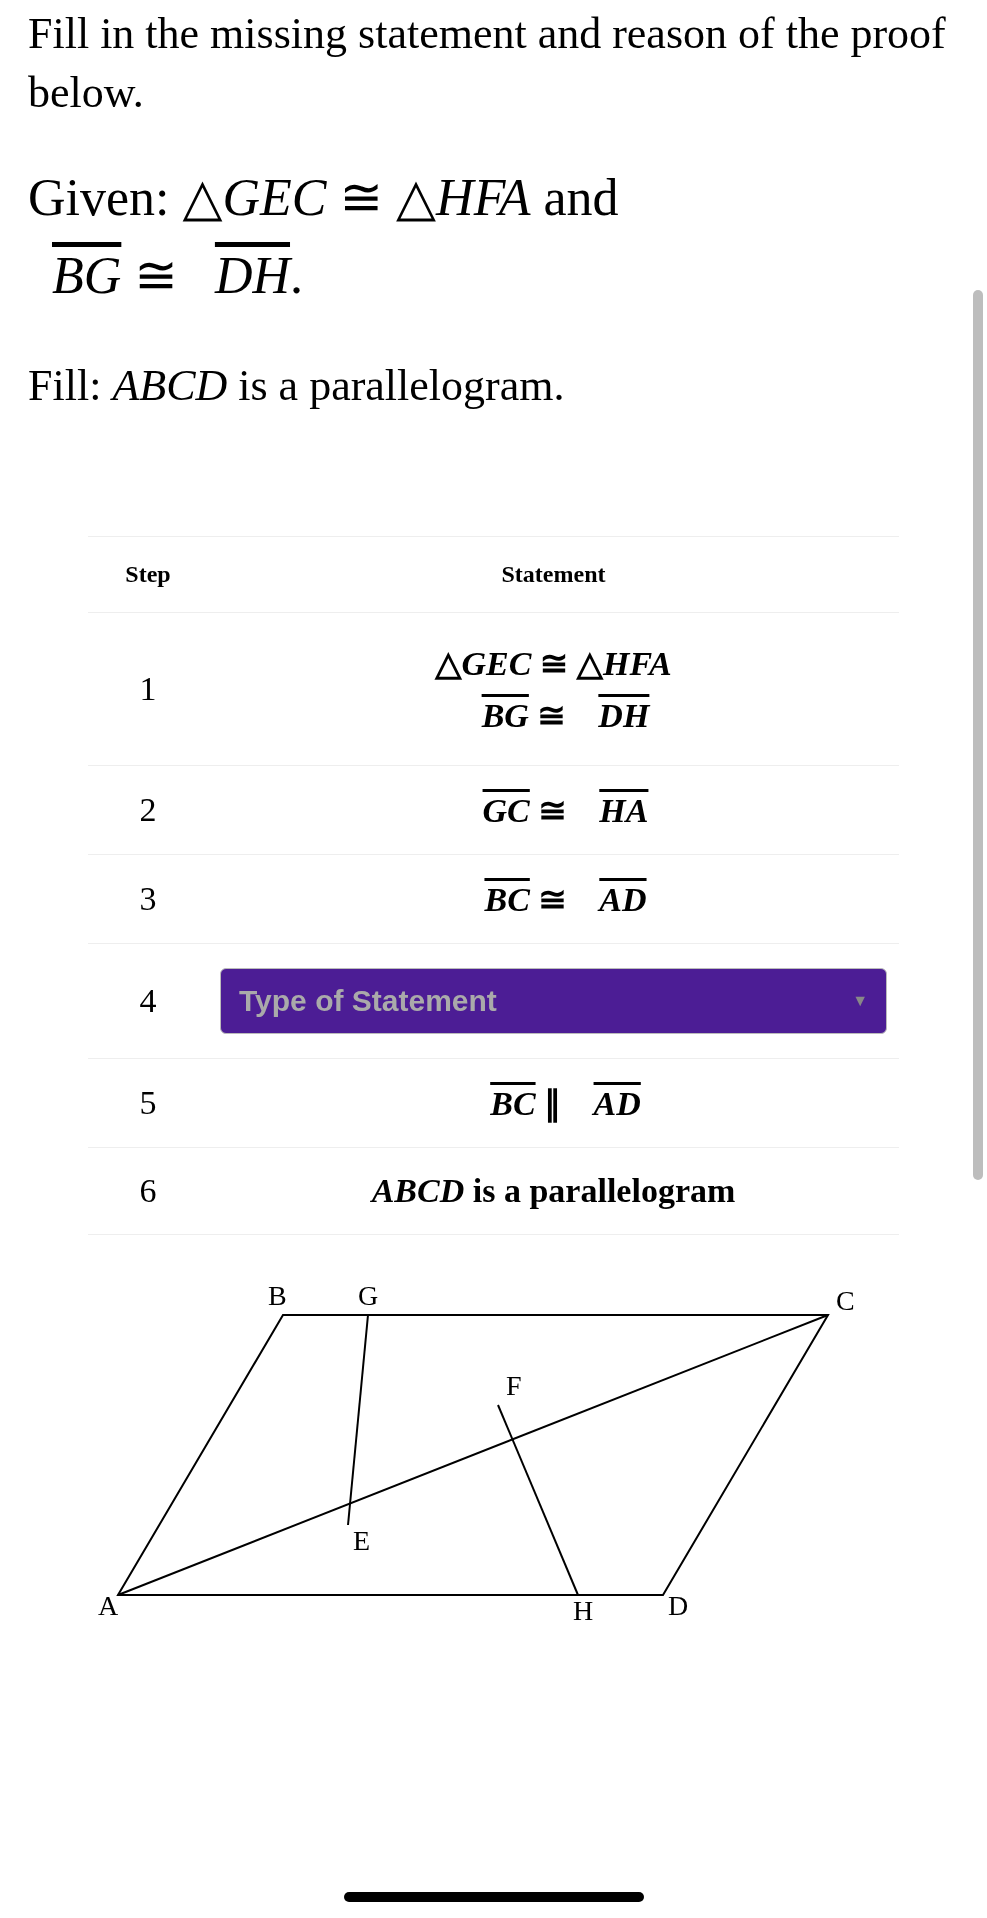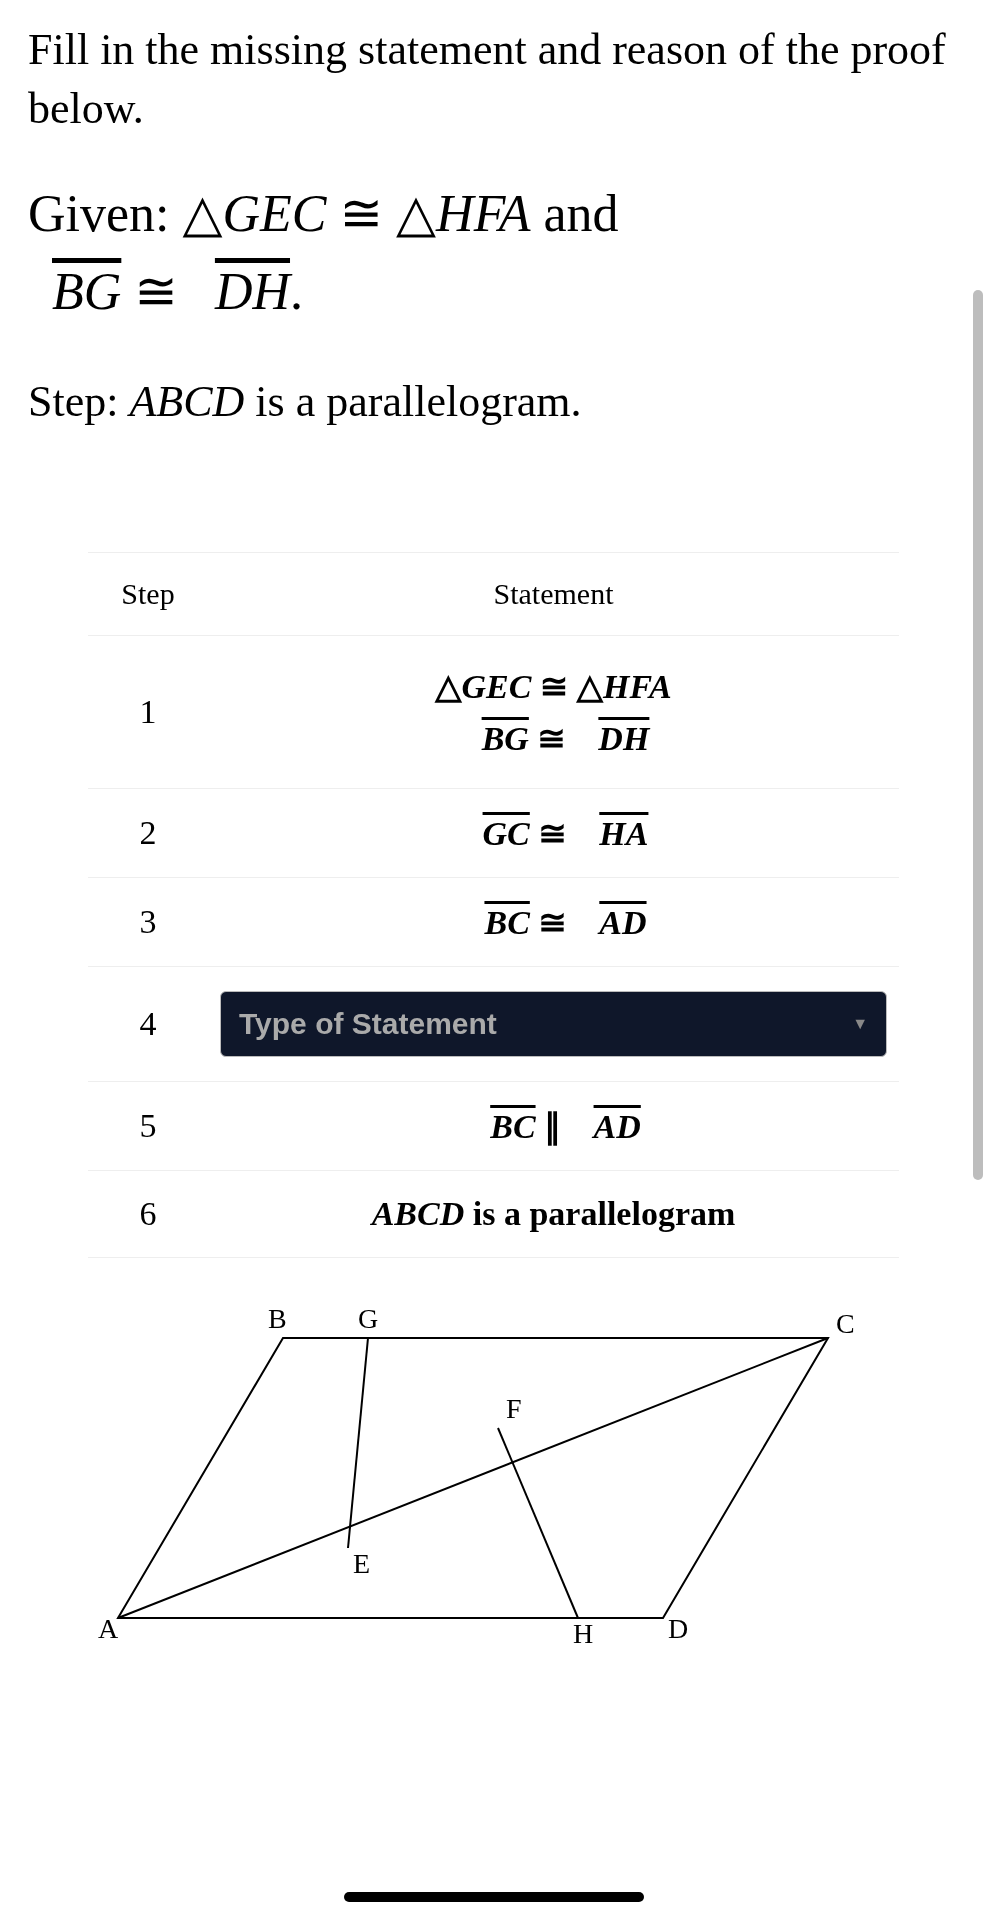--- a/index.html
+++ b/index.html
@@ -1,56 +1,56 @@
 <!DOCTYPE html>
 <html><head>
 <meta charset="utf-8">
 <style>
   * { box-sizing: border-box; margin: 0; padding: 0; }
   html, body { width: 987px; height: 1918px; background: #fff; font-family: Georgia, 'Times New Roman', serif; color: #000; }
-  .page { padding: 20px 28px; position: relative; height: 100%; }
+  .page { padding: 4px 28px; position: relative; height: 100%; }
   .prompt { font-size: 44px; line-height: 1.35; margin-bottom: 36px; }
   .given { font-size: 52px; line-height: 1.5; margin-bottom: 40px; }
   .prove { font-size: 44px; line-height: 1.4; margin-bottom: 120px; }
   .math { font-style: italic; font-family: 'Times New Roman', Georgia, serif; }
   .tri { font-style: normal; }
   .cong { font-style: normal; }
   .seg { text-decoration: overline; font-style: italic; margin-left: 24px; }
   .par { font-style: normal; }
   
   .table-wrap { margin: 0 60px 40px 60px; border-top: 1px solid #eee; }
   table { width: 100%; border-collapse: collapse; }
-  th { font-size: 30px; font-weight: normal; padding: 24px 12px; text-align: center; border-bottom: 1px solid #eee; }
+  th { font-size: 24px; font-weight: bold; padding: 24px 12px; text-align: center; border-bottom: 1px solid #eee; }
   th.step-col { width: 120px; text-align: center; }
   td { font-size: 34px; padding: 24px 12px; text-align: center; border-bottom: 1px solid #eee; vertical-align: middle; font-weight: bold; }
   td.step-num { text-align: center; font-weight: normal; }
   td .line { display:block; padding: 6px 0; }
   
-  .dropdown { border: 1.5px solid #bbb; border-radius: 6px; height: 66px; display: flex; align-items: center; padding: 0 18px; justify-content: space-between; color: #aaa; font-size: 30px; font-family: -apple-system, Arial, sans-serif; background:#0f172a; }
+  .dropdown { border: 1.5px solid #bbb; border-radius: 6px; height: 66px; display: flex; align-items: center; padding: 0 18px; justify-content: space-between; color: #aaa; font-size: 30px; font-family: -apple-system, Arial, sans-serif; background:#4c1d95; }
   .dropdown .caret { font-size: 16px; color:#888; }
   
   .figure { margin: 40px 60px 0 60px; }
   
   .scrollbar { position: absolute; right: 4px; top: 290px; width: 10px; height: 890px; background: #bdbdbd; border-radius: 5px; }
   .home-indicator { position:absolute; bottom:0; left:50%; transform:translateX(-50%); width:300px; height:10px; background:#000; border-radius:5px; margin-bottom:16px;}
 </style>
 </head>
 <body>
 
 <div class="page">
 
   <div class="prompt">Fill in the missing statement and reason of the proof below.</div>
 
   <div class="given">
     <span>Given: </span><span class="math"><span class="tri">△</span><span>GEC</span><span class="cong"> ≅ </span><span class="tri">△</span><span>HFA</span></span><span> and</span><br>
     <span class="math"><span class="seg">BG</span><span class="cong"> ≅ </span><span class="seg">DH</span></span><span>.</span>
   </div>
 
   <div class="prove">
-    <span>Step: </span><span class="math">ABCD</span><span> is a parallelogram.</span>
+    <span>Fill: </span><span class="math">ABCD</span><span> is a parallelogram.</span>
   </div>
 
   <div class="table-wrap">
     <table>
       <thead>
         <tr>
           <th class="step-col">Step</th>
           <th>Statement</th>
         </tr>
       </thead>

